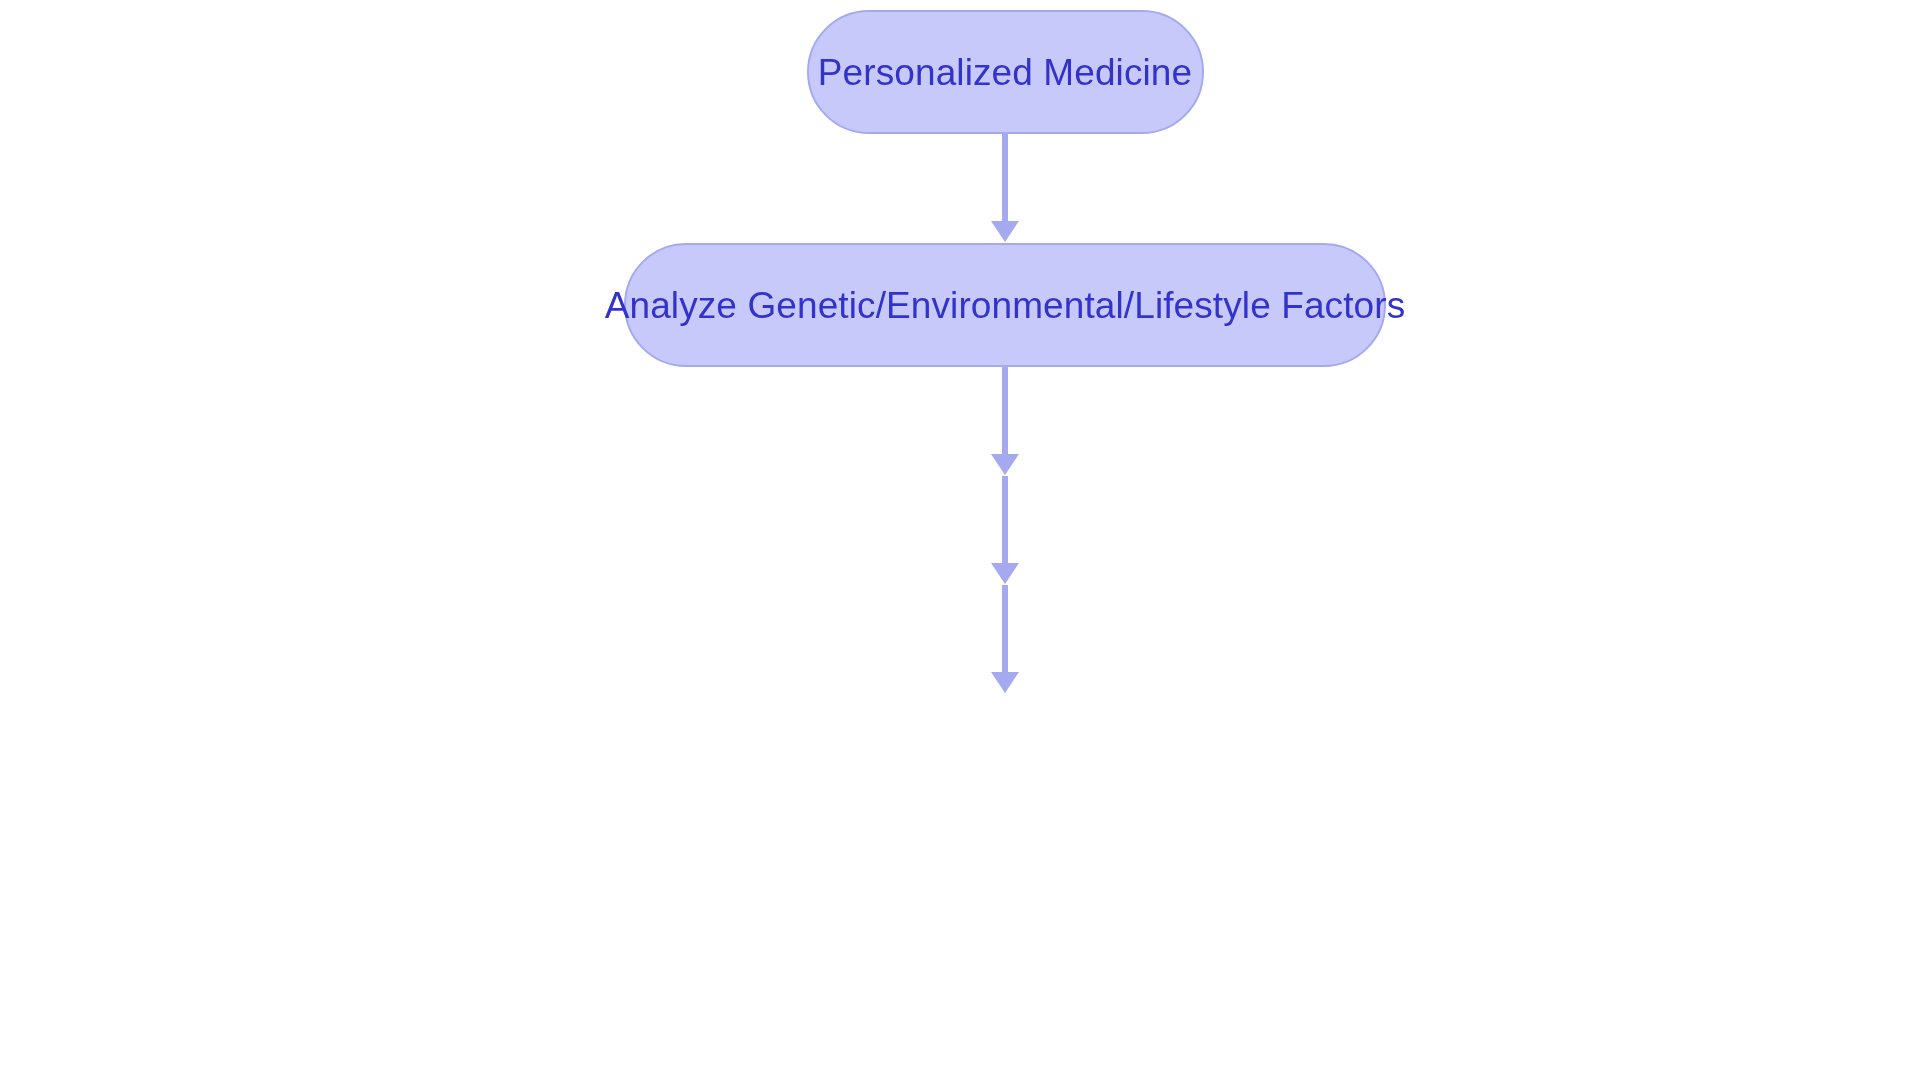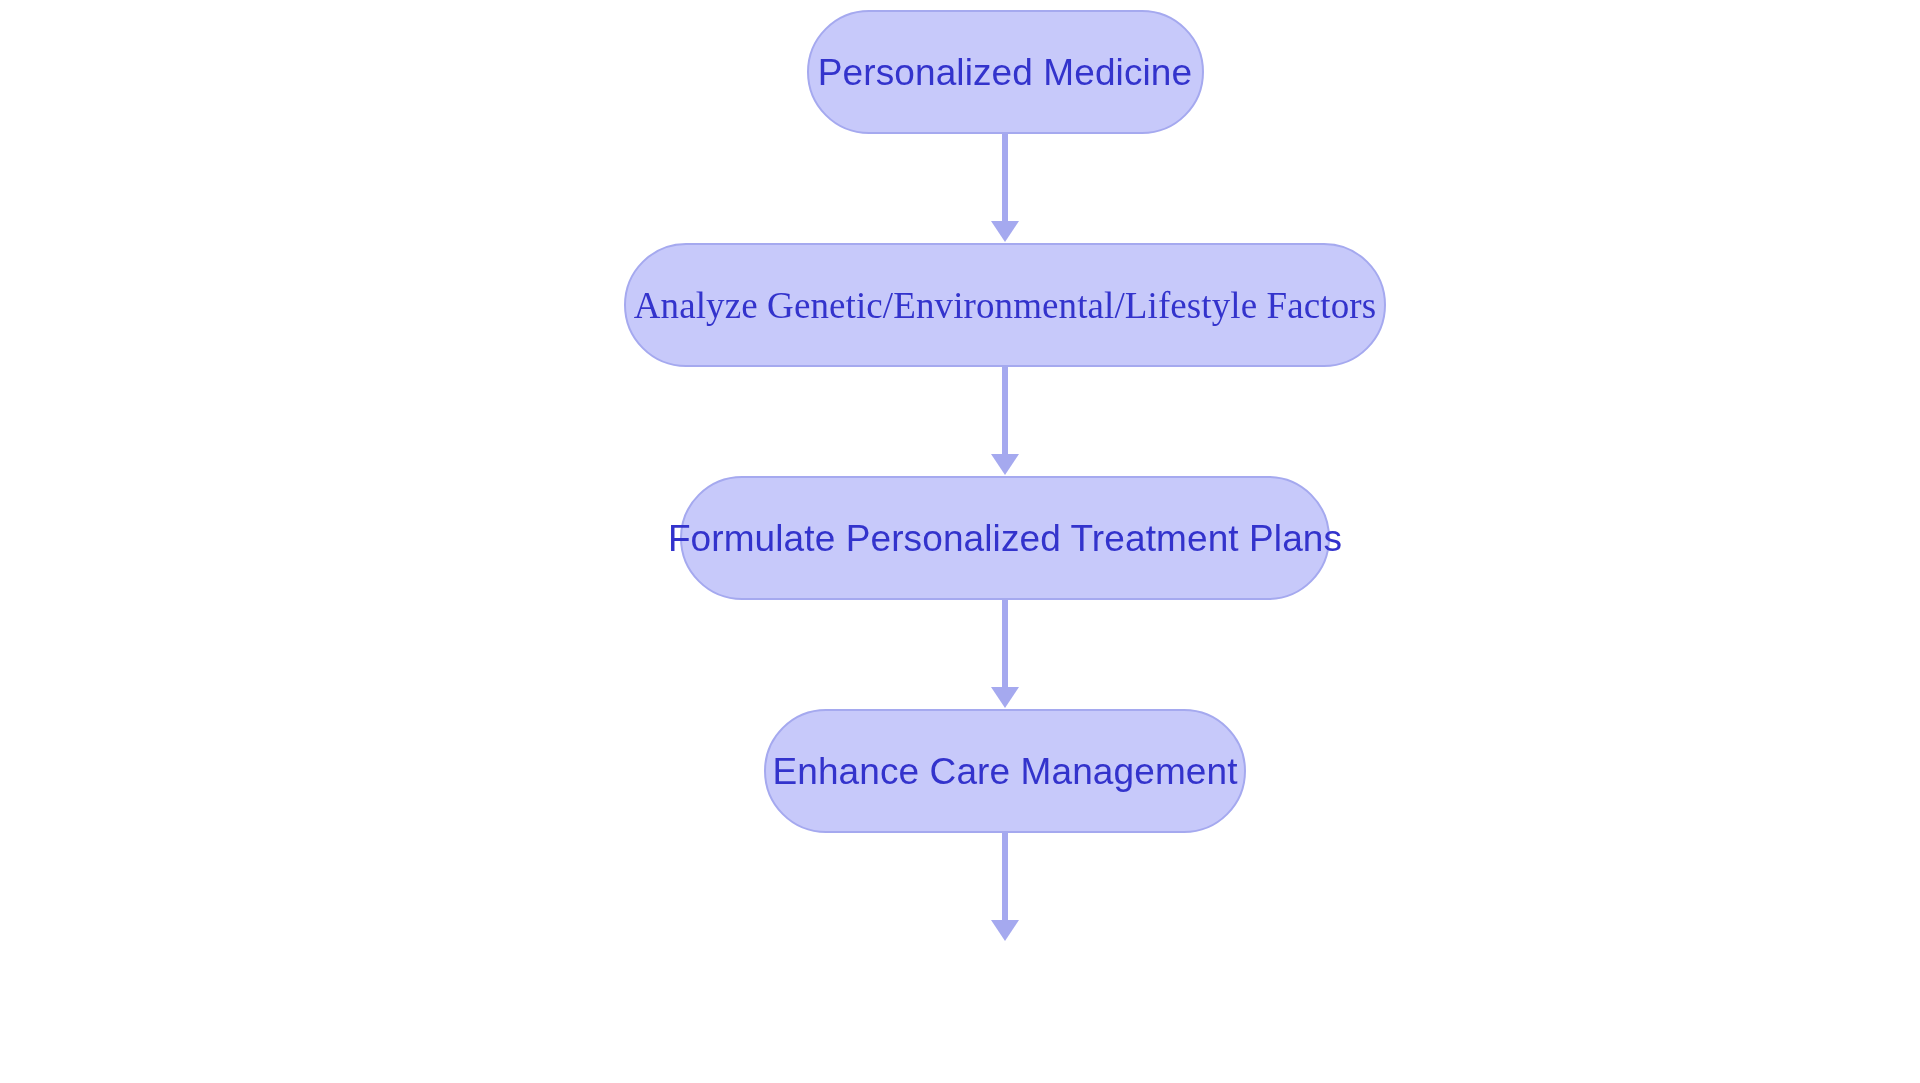--- a/index.html
+++ b/index.html
@@ -41,21 +41,21 @@
     font-size: 37px;
     font-weight: 400;
     color: #3333cc;
     letter-spacing: 0.1px;
     white-space: nowrap;
     line-height: 1;
   }
 
   
   .node-w-1 { width: 397px; }
-  .node-w-2 { width: 762px; font-family: Liberation Serif, serif; }
+  .node-w-2 { width: 762px; }
   .node-w-3 { width: 650px; }
   .node-w-4 { width: 482px; }
   .node-w-5 { width: 492px; }
 
   .connector {
     width: 40px;
     height: 109px;
     flex: 0 0 auto;
     display: block;
   }
@@ -80,32 +80,26 @@
 
   <div class="node node-w-2">
     <span class="node-label">Analyze Genetic/Environmental/Lifestyle Factors</span>
   </div>
 
   <svg class="connector" viewBox="0 0 40 109">
     <line x1="20" y1="0" x2="20" y2="88" stroke="#a5a9ef" stroke-width="6"></line>
     <polygon points="6,87 34,87 20,108" fill="#a5a9ef"></polygon>
   </svg>
 
-  <div class="node node-w-3">
-    <span class="node-label">Formulate Personalized Treatment Plans</span>
-  </div>
 
   <svg class="connector" viewBox="0 0 40 109">
     <line x1="20" y1="0" x2="20" y2="88" stroke="#a5a9ef" stroke-width="6"></line>
     <polygon points="6,87 34,87 20,108" fill="#a5a9ef"></polygon>
   </svg>
 
-  <div class="node node-w-4">
-    <span class="node-label">Enhance Care Management</span>
-  </div>
 
   <svg class="connector" viewBox="0 0 40 109">
     <line x1="20" y1="0" x2="20" y2="88" stroke="#a5a9ef" stroke-width="6"></line>
     <polygon points="6,87 34,87 20,108" fill="#a5a9ef"></polygon>
   </svg>
 
 
 </div>
 
 </body></html>

